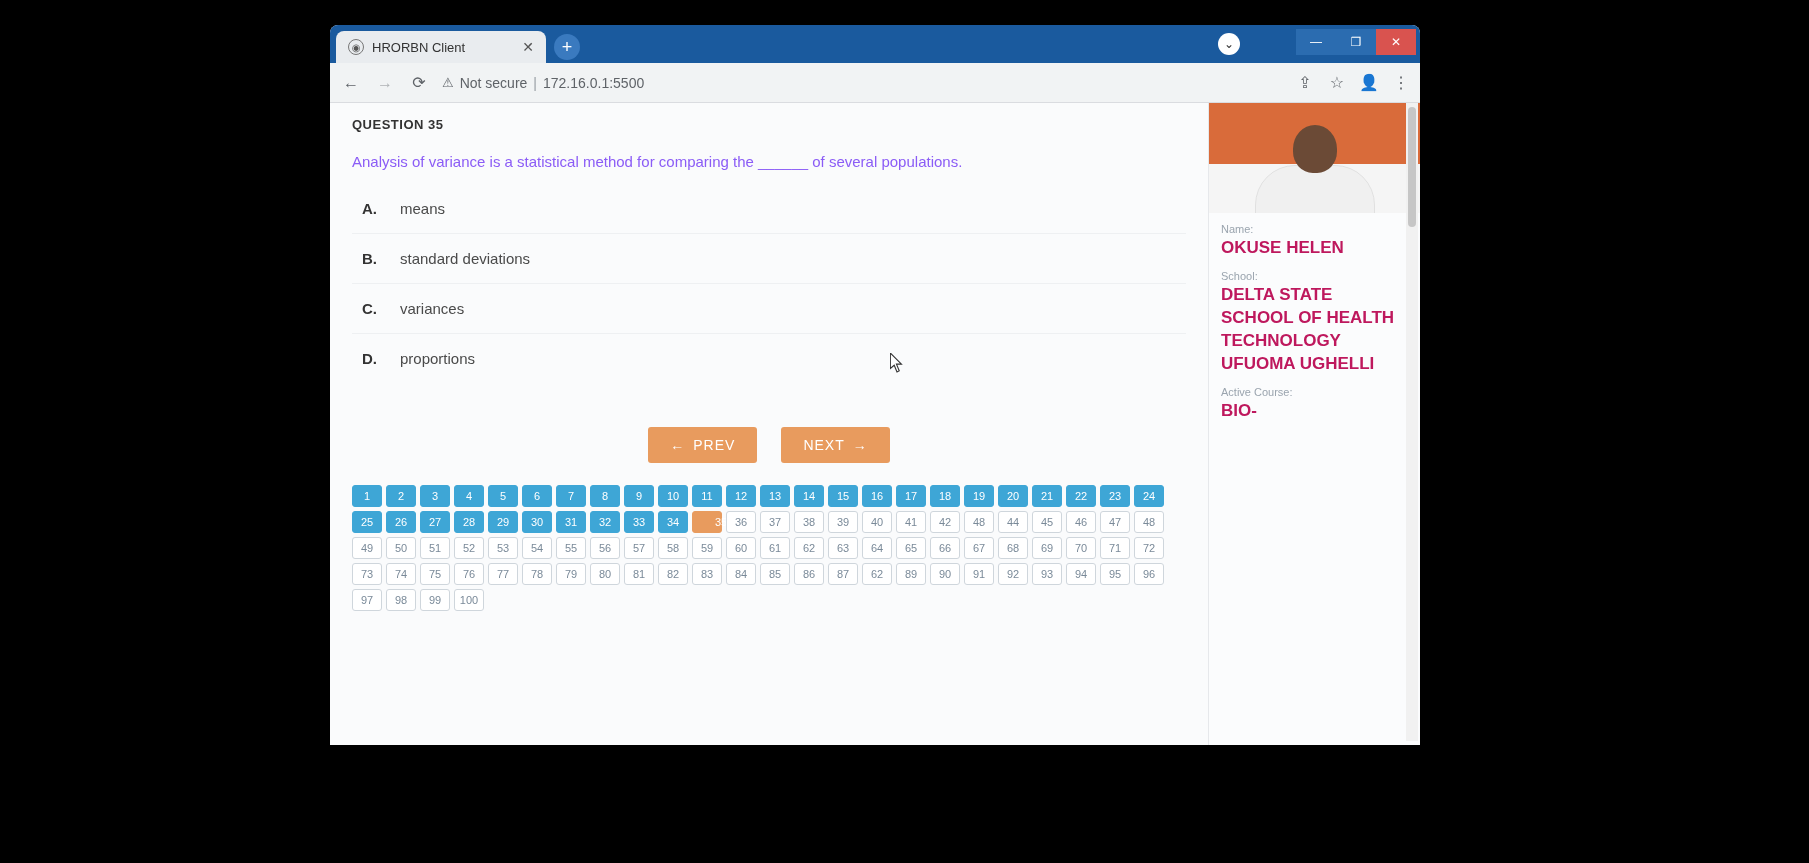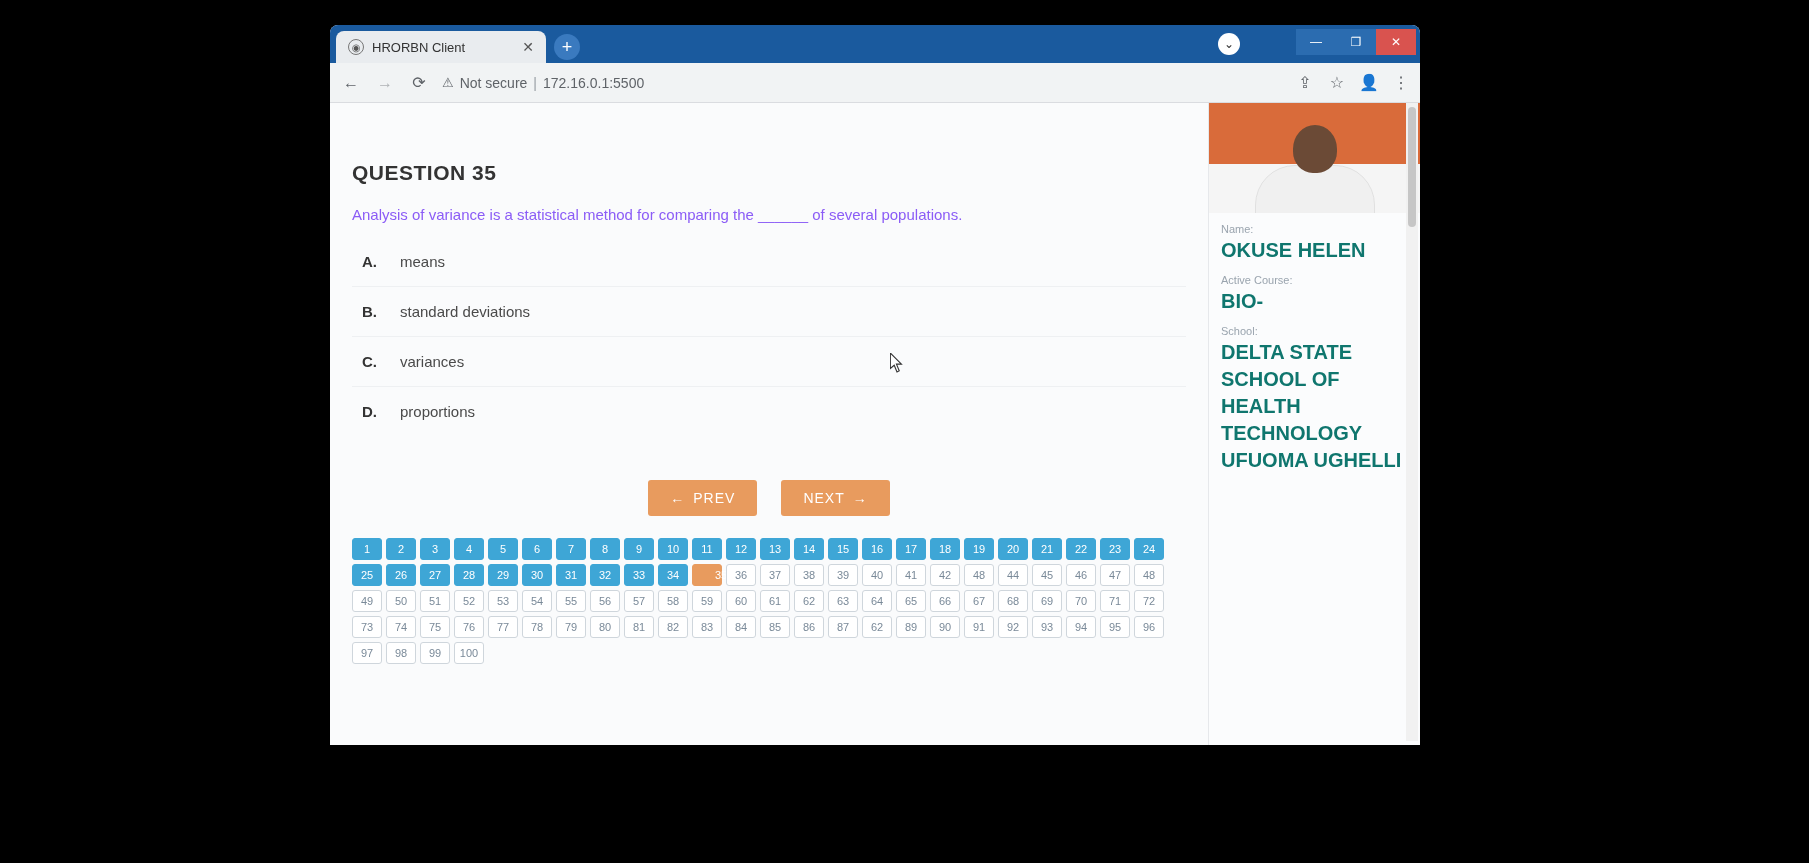--- a/index.html
+++ b/index.html
@@ -134,21 +134,21 @@
     overflow:auto;
     position:relative;
   }
   .sidebar {
     width: 212px;
     border-left:1px solid #e6e8eb;
     padding: 0 0 10px 0;
     background:#fbfcfd;
     overflow:auto;
   }
-  .q-title { font-size:21px; font-weight:700; color:#333; margin-bottom:18px; letter-spacing:0.5px;margin-top:44px;}
+  .q-title { font-size:13px; font-weight:700; color:#333; margin-bottom:18px; letter-spacing:0.5px;}
   .q-text { font-size:15px; color:#8b5cf6; margin-bottom:10px; line-height:1.6;}
   .options { margin-top:8px;}
   .option {
     display:flex; align-items:center; gap:18px;
     padding: 16px 10px;
     border-top:1px solid #eef0f2;
     cursor:pointer;
     font-size:15px;
     color:#4a4a4a;
   }
@@ -196,21 +196,21 @@
     width:44px;height:48px;border-radius:50% 50% 45% 45%;
     background:#6b4a36;
   }
   .photo .body{
     position:absolute; left:50%; top:62px; transform:translateX(-50%);
     width:120px;height:70px;border-radius:40px 40px 0 0;
     background:#f0f0f0; border:1px solid #e0e0e0;
   }
   .sb-block{ padding:10px 12px 0 12px;}
   .sb-label{ font-size:11px; color:#9aa4ae; margin-bottom:2px;}
-  .sb-value{ font-size:20px; font-weight:700; color:#0f766e; line-height:1.35; word-wrap:break-word;}
+  .sb-value{ font-size:17px; font-weight:700; color:#be185d; line-height:1.35; word-wrap:break-word;}
   .cursor {
     position:absolute;
     width:14px;height:20px;
     pointer-events:none;
   }
   .scrollbar {
     position:absolute; right:2px; top:78px; bottom:4px; width:12px;
     background:#f1f1f1;
   }
   .scroll-thumb{
@@ -403,26 +403,26 @@
       <div class="sidebar">
         <div class="photo">
           <div class="body"></div>
           <div class="head"></div>
         </div>
         <div class="sb-block">
           <div class="sb-label">Name:</div>
           <div class="sb-value">OKUSE HELEN</div>
         </div>
         <div class="sb-block">
+          <div class="sb-label">School:</div>
+          <div class="sb-value">DELTA STATE SCHOOL OF HEALTH TECHNOLOGY UFUOMA UGHELLI</div>
+        </div>
+        <div class="sb-block">
           <div class="sb-label">Active Course:</div>
           <div class="sb-value">BIO-</div>
-        </div>
-        <div class="sb-block">
-          <div class="sb-label">School:</div>
-          <div class="sb-value">DELTA STATE SCHOOL OF HEALTH TECHNOLOGY UFUOMA UGHELLI</div>
         </div>
       </div>
     </div>
 
     <div class="scrollbar">
       <div class="scroll-thumb"></div>
     </div>
 
   </div>
 </div>

